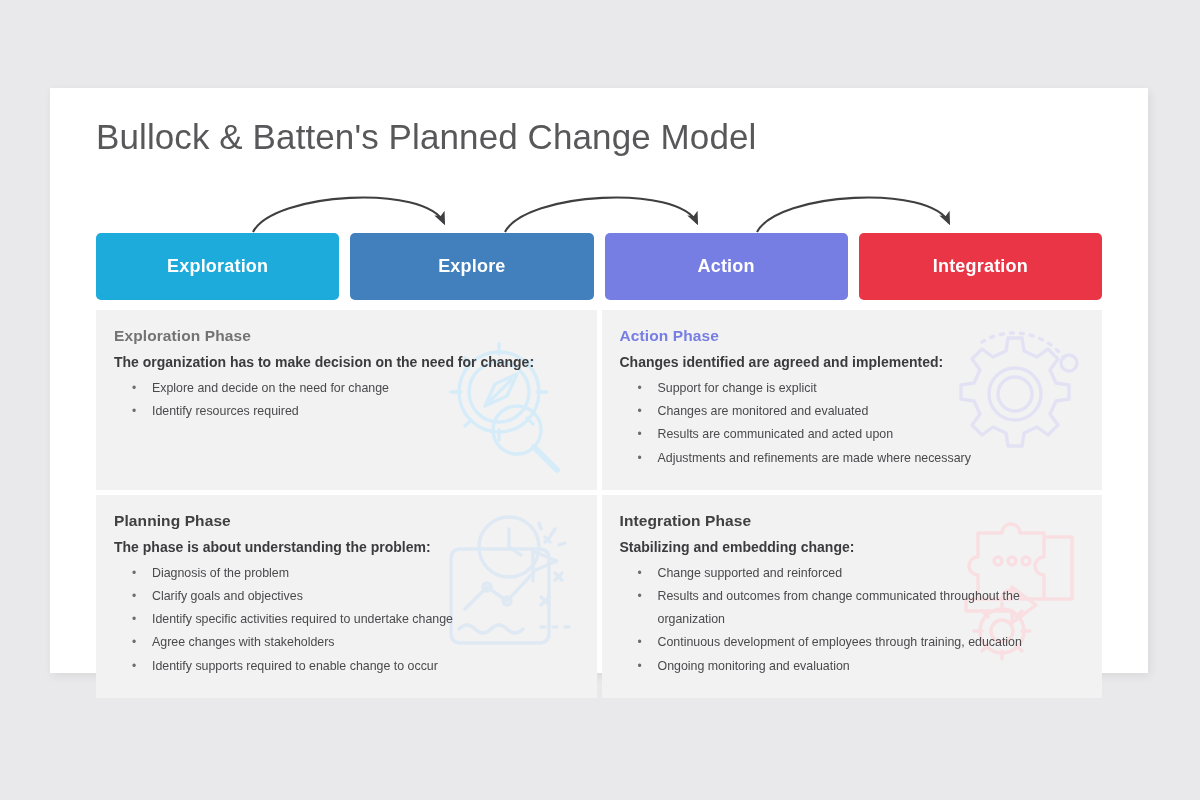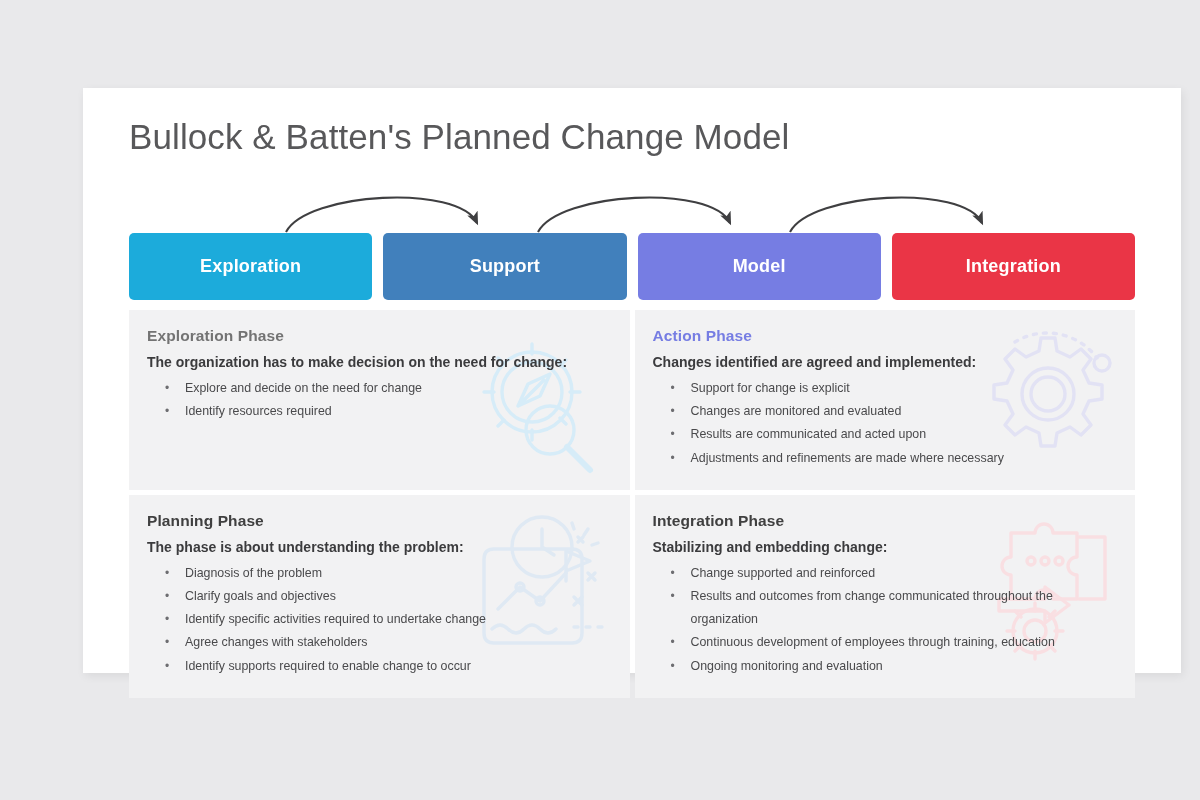--- a/index.html
+++ b/index.html
@@ -15,21 +15,20 @@
   }
 
   #slide {
     position: absolute;
     left: 50px;
     top: 88px;
     width: 1098px;
     height: 585px;
     background: #ffffff;
     box-shadow: 2px 3px 9px rgba(0,0,0,0.07);
-    margin-left: 33px;
   }
 
   #page-title {
     position: absolute;
     left: 46px;
     top: 29px;
     font-size: 35px;
     font-weight: 400;
     color: #58585a;
     letter-spacing: 0.1px;
@@ -158,24 +157,24 @@
       <path d="M409,64 C430,24 583,16 601,55"></path>
       <path d="M661,64 C682,24 835,16 853,55"></path>
     </g>
   </svg>
 
   <div id="phase-bar">
     <div class="phase-box" style="background:#1cabdb">
       <span>Exploration</span>
     </div>
     <div class="phase-box" style="background:#4180bc">
-      <span>Support</span>
+      <span>Explore</span>
     </div>
     <div class="phase-box" style="background:#767de3">
-      <span>Model</span>
+      <span>Action</span>
     </div>
     <div class="phase-box" style="background:#ea3546">
       <span>Integration</span>
     </div>
   </div>
 
   <div id="panel-grid">
 
     <div class="panel row1">
       <svg class="watermark wm-explore" width="140" height="150" viewBox="0 0 140 150" fill="none" stroke="#d6ecf8" stroke-width="3.4" stroke-linecap="round">

